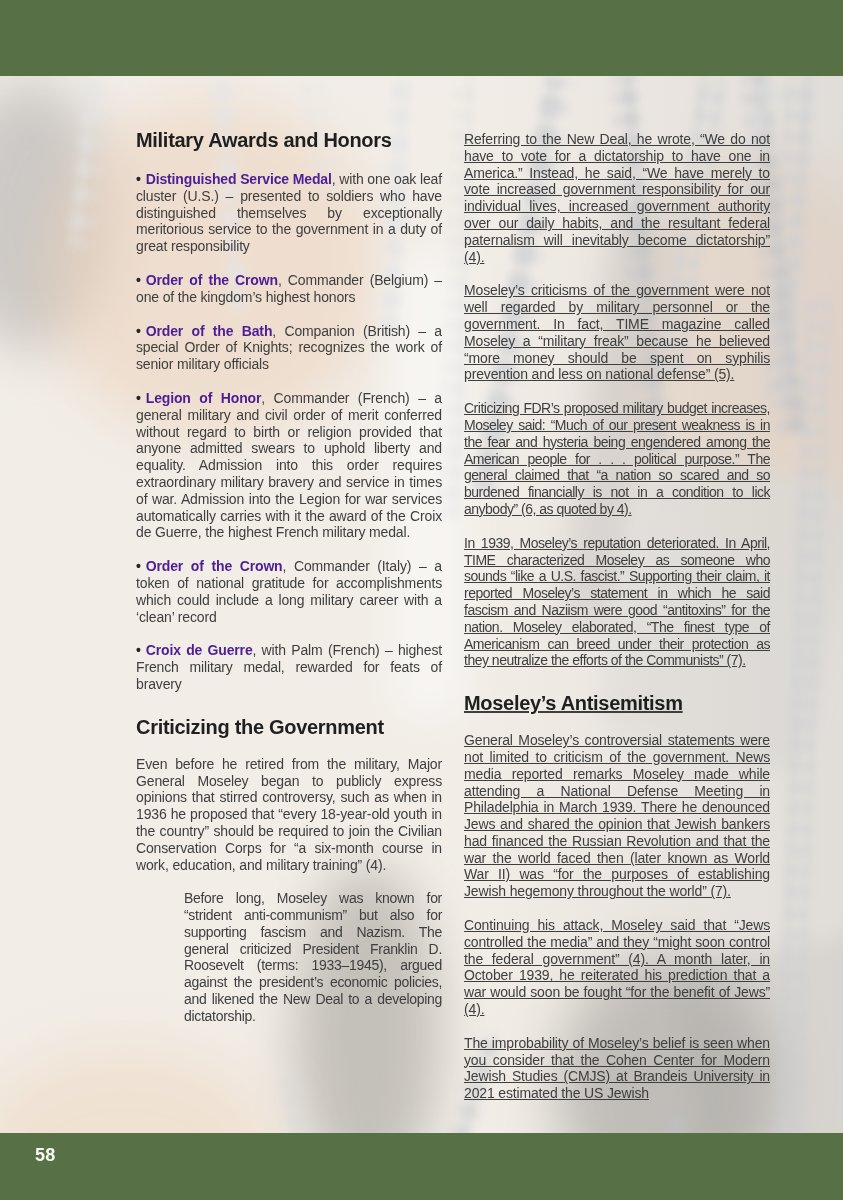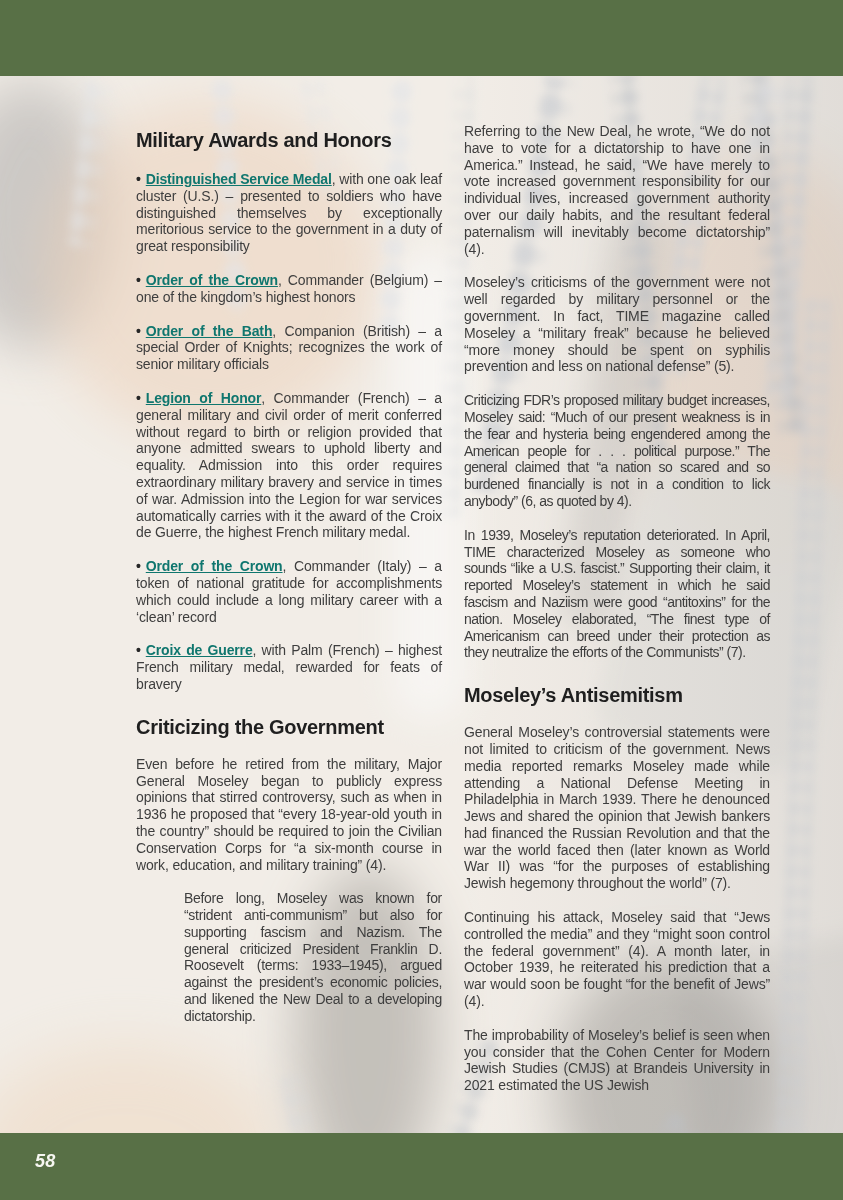--- a/index.html
+++ b/index.html
@@ -22,40 +22,40 @@
   .b-darkCB{left:295px;top:865px;width:145px;height:335px;background:rgba(80,75,68,.50);}
   .b-darkRB{left:555px;top:955px;width:225px;height:265px;background:rgba(62,59,54,.45);}
   .b-warmBL{left:-30px;top:1045px;width:310px;height:210px;background:rgba(228,190,150,.5);filter:blur(30px);}
   .beads{position:absolute;left:0;top:0;filter:blur(5px);opacity:.85;}
   .wash{position:absolute;inset:0;background:rgba(250,248,245,.42);}
   .shade{position:absolute;inset:0;background:linear-gradient(to right,rgba(0,0,0,0) 55%,rgba(148,148,150,.18));}
   
   .topbar{position:absolute;left:0;top:0;width:843px;height:76px;background:#587046;z-index:5;}
   .footbar{position:absolute;left:0;top:1133px;width:843px;height:67px;background:#587046;z-index:5;}
   .pagenum{
-    position:absolute;left:35px;top:18px;
-    color:#f7f7f2;font-size:18px;font-weight:bold;letter-spacing:.2px;font-style:italic;
+    position:absolute;left:35px;top:12px;
+    color:#f7f7f2;font-size:18px;font-weight:bold;letter-spacing:.2px;
   }
   
   .col{position:absolute;z-index:3;color:#3e3e3e;}
   .col-left{left:136px;top:129px;width:306px;}
-  .col-right{left:464px;top:123px;width:306px;}
+  .col-right{left:464px;top:131px;width:306px;text-decoration:underline;}
   h1{
     font-size:20px;line-height:22px;margin:0 0 20px;
     color:#1f1f1f;font-weight:bold;letter-spacing:-0.3px;
   }
   h1.mid{margin-top:23px;margin-bottom:18px;}
   p{
     font-size:14px;line-height:16.8px;margin:0 0 17px;
     text-align:justify;letter-spacing:-0.15px;
   }
   p.semi{letter-spacing:-0.3px;margin-left:48px;}
   p.condensed{letter-spacing:-0.5px;}
   .dot{font-weight:bold;color:#262626;margin-right:5px;}
-  .bname{font-weight:bold;color:#0f766e;text-decoration:underline;}
+  .bname{font-weight:bold;color:#4c1d95;}
 </style>
 </head>
 <body>
 
 <div class="page">
 
   <div class="bg">
     <div class="blob b-darkTL"></div>
     <div class="blob b-peachL"></div>
     <div class="blob b-peachR"></div>

